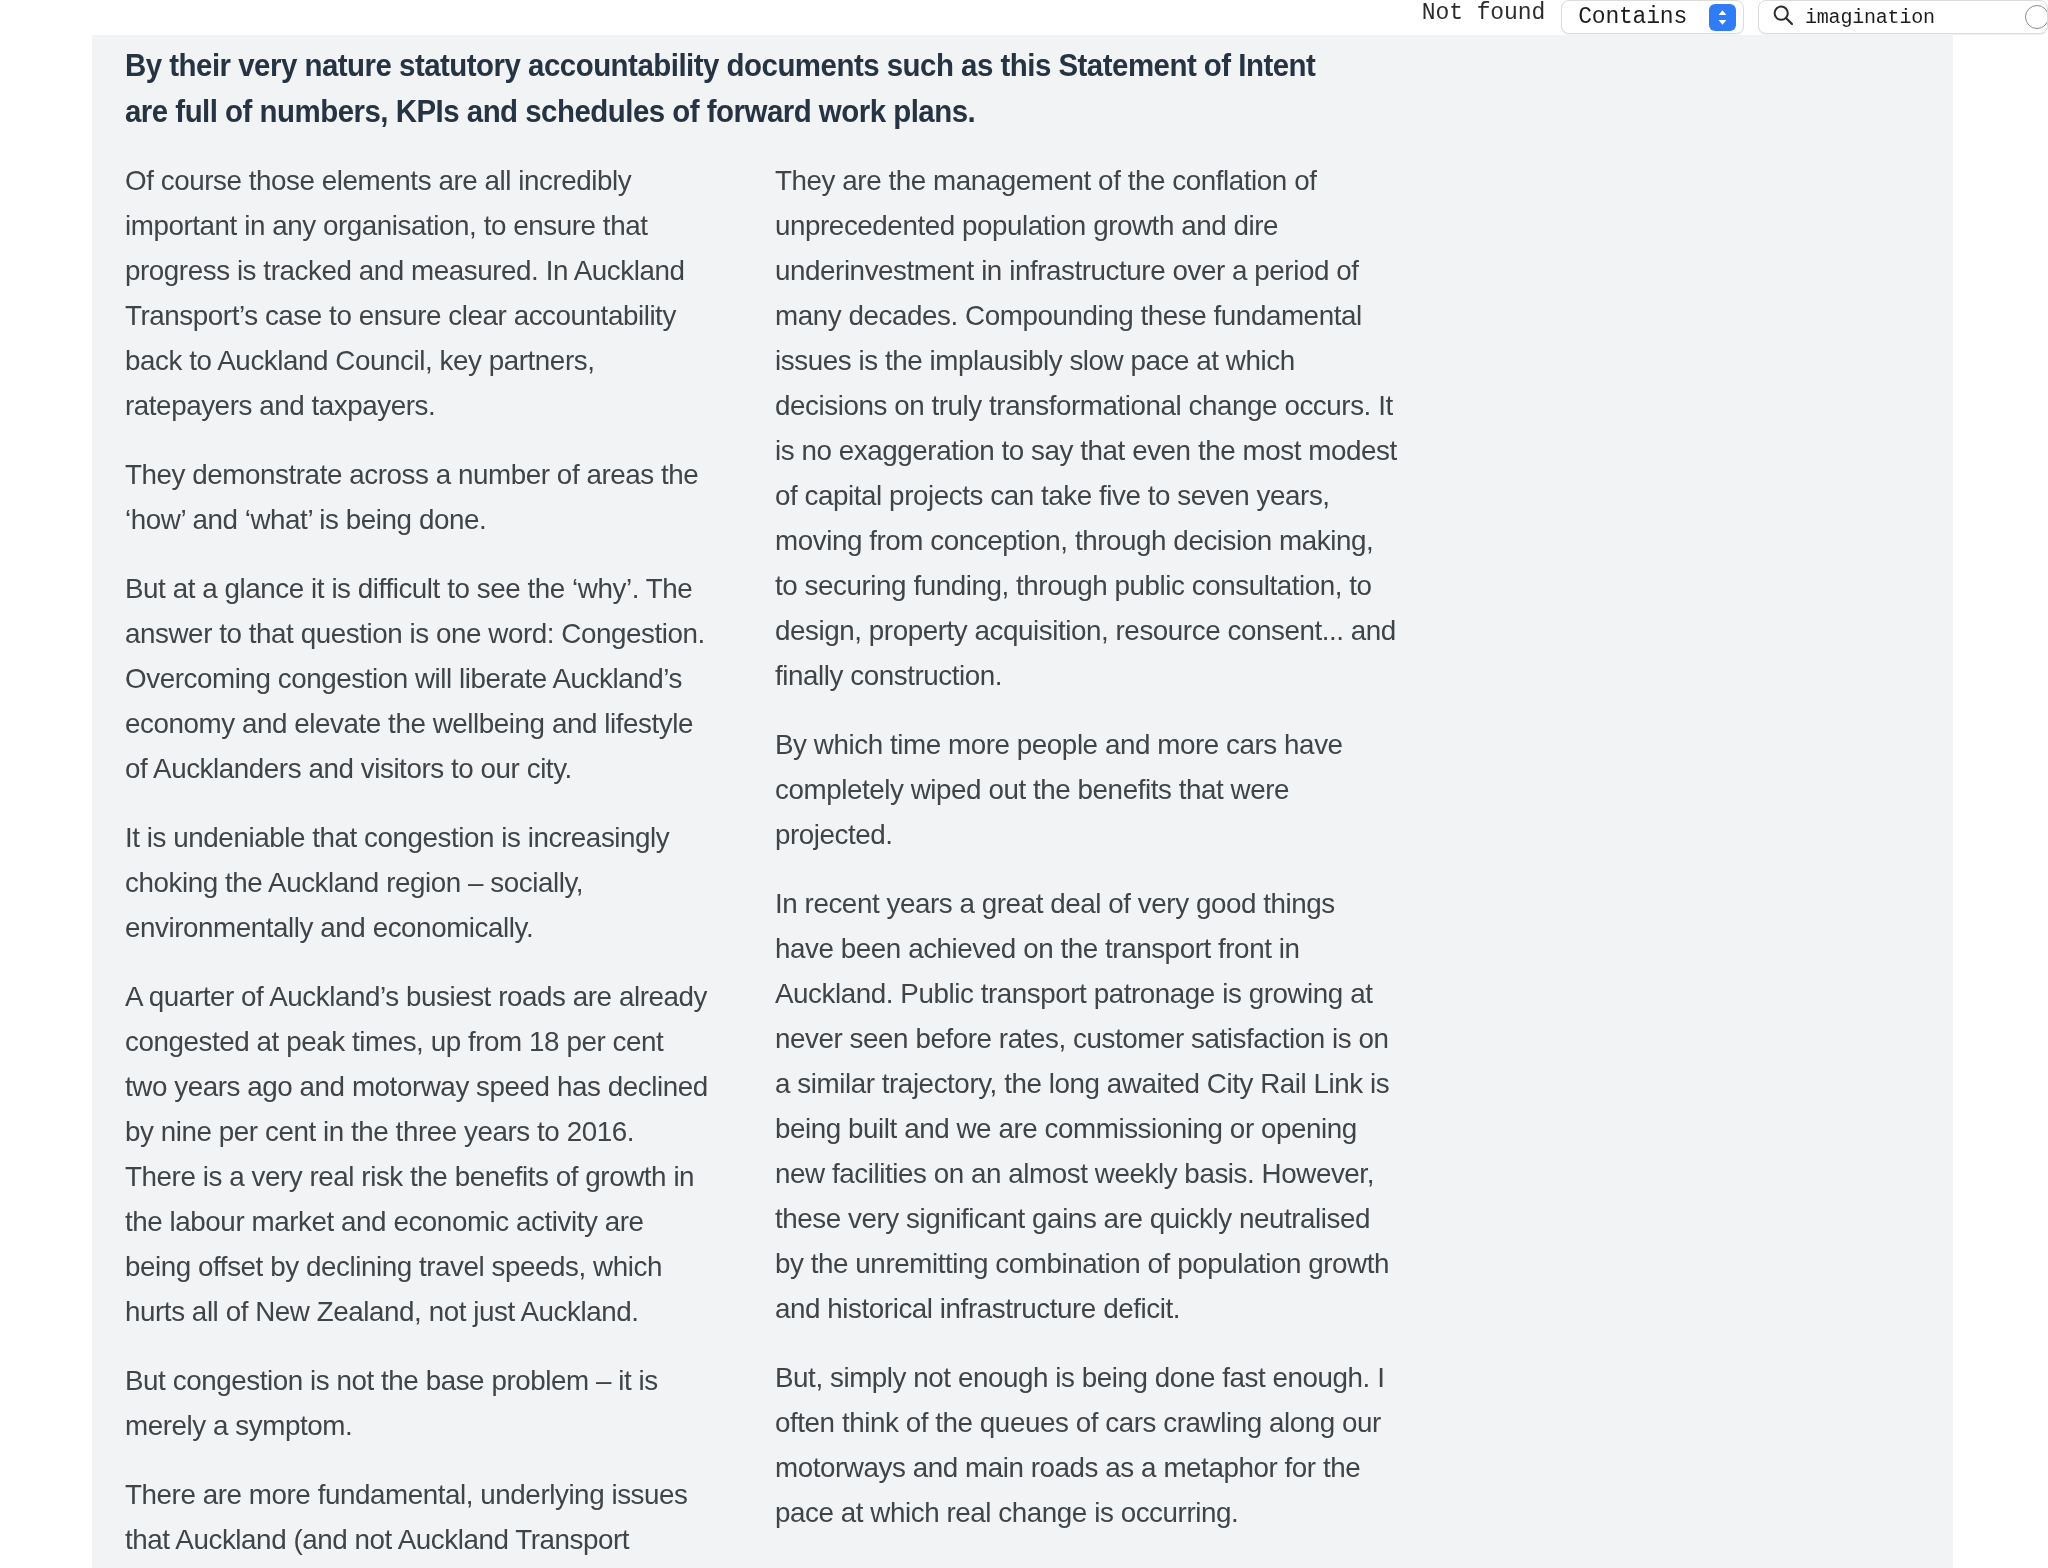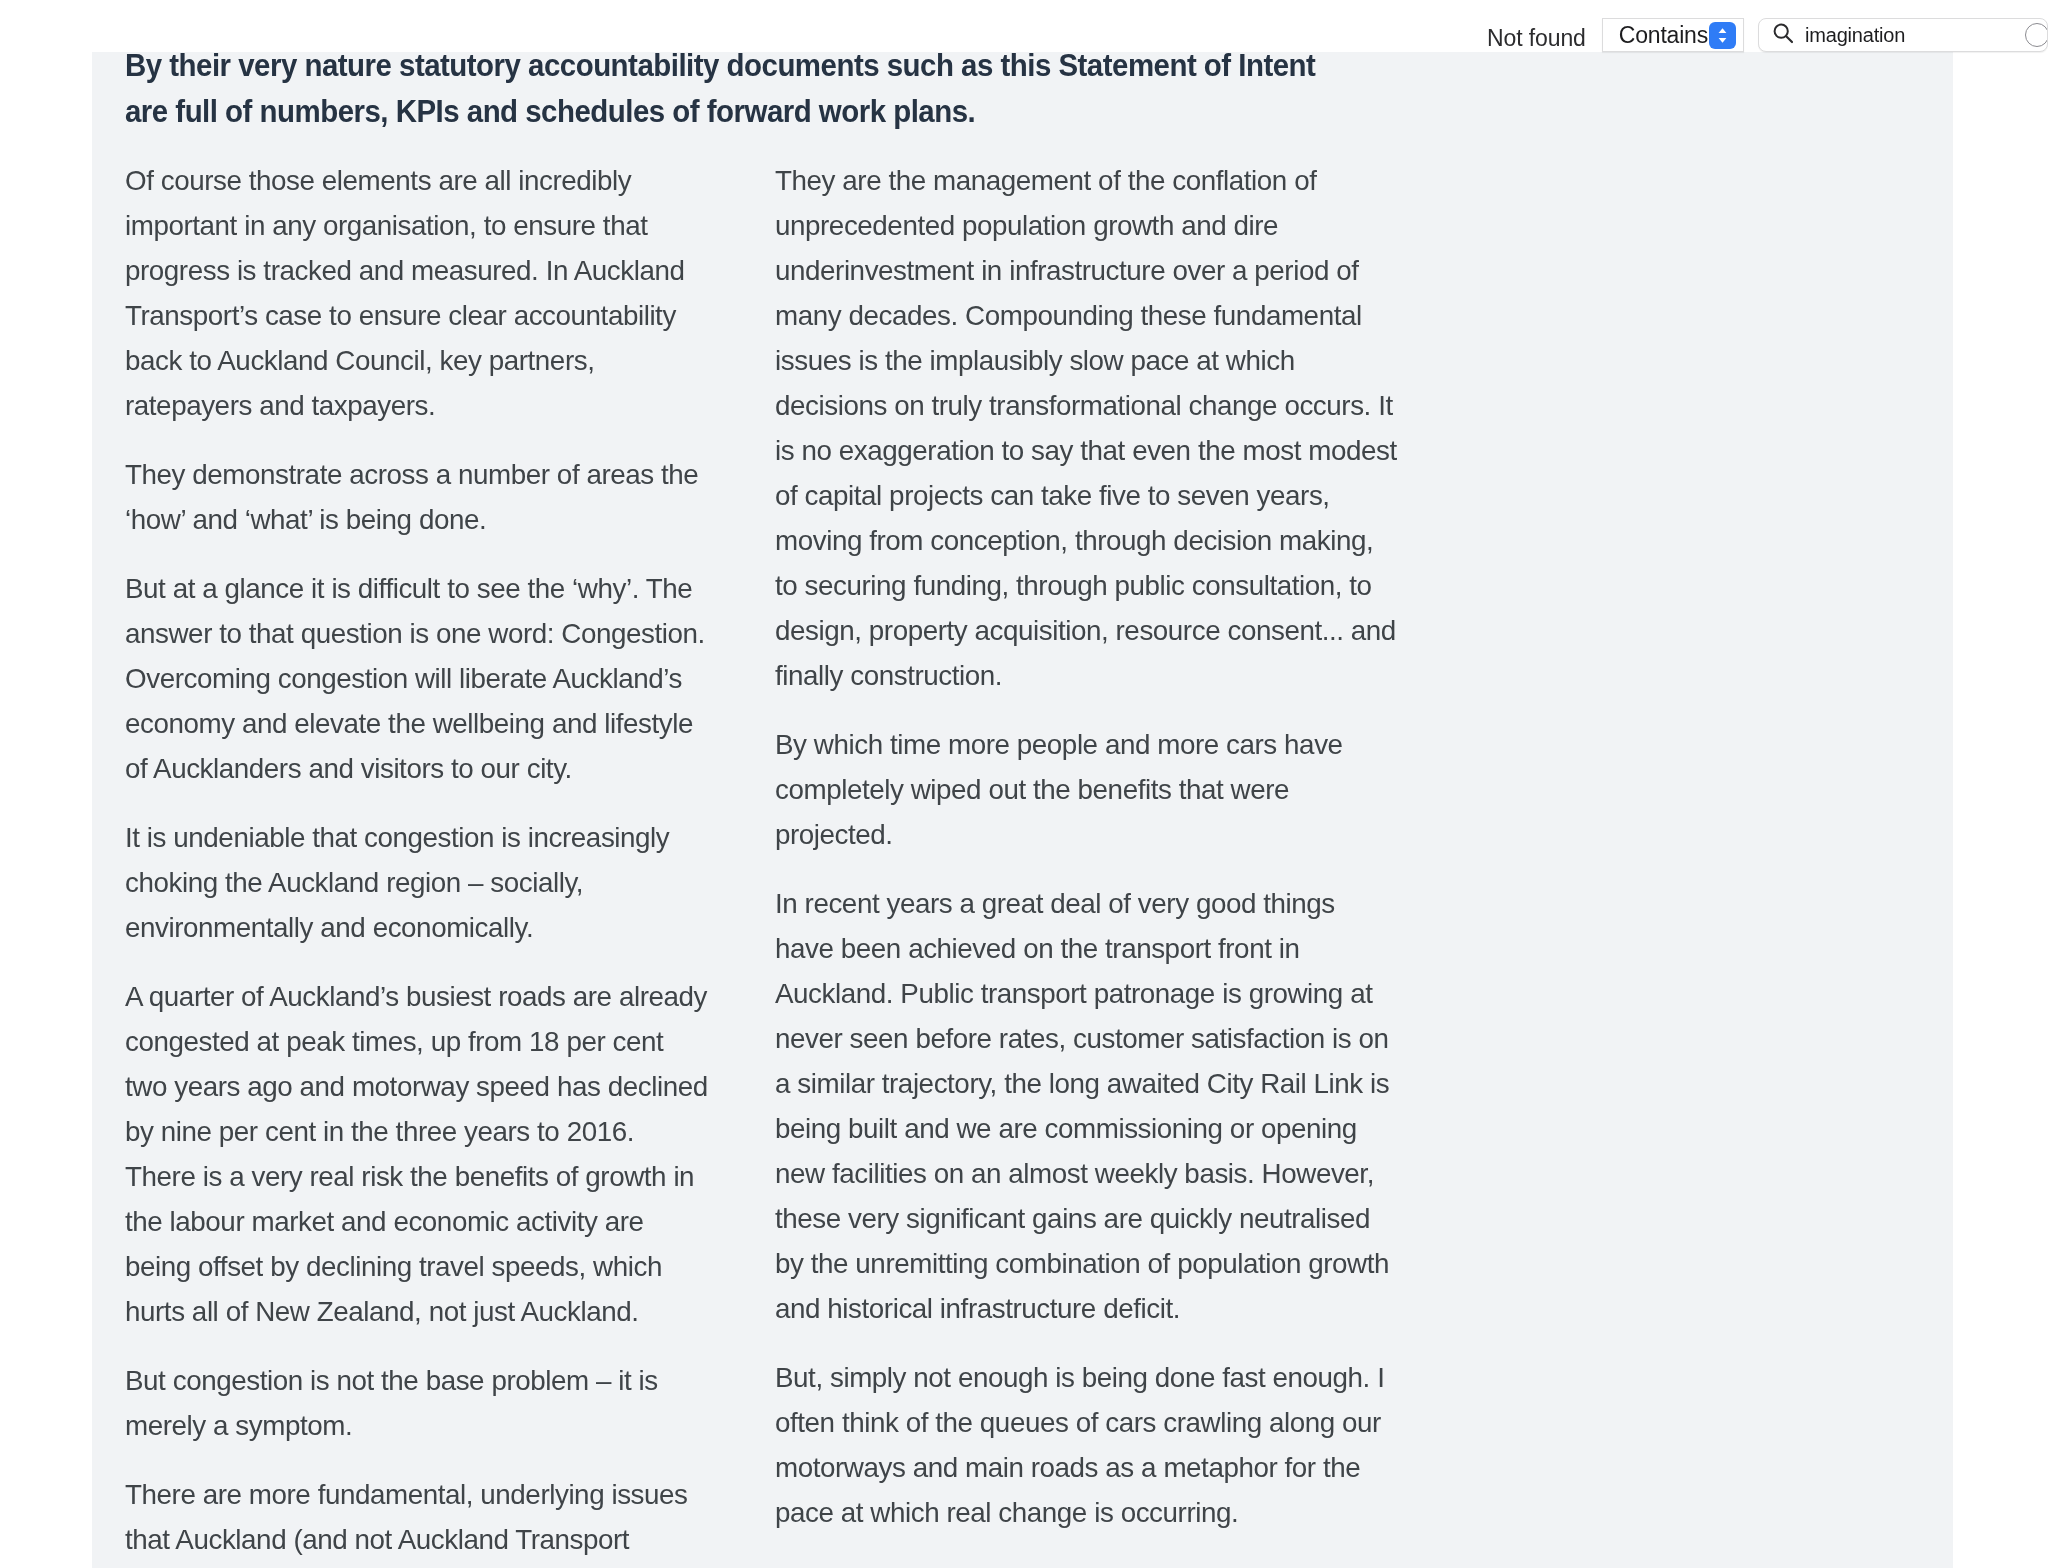--- a/index.html
+++ b/index.html
@@ -14,50 +14,51 @@
     overflow: hidden;
     position: relative;
   }
 
   
   .find-toolbar {
     position: absolute;
     top: 0;
     left: 0;
     width: 2048px;
-    height: 52px;
-    background: #ffffff;
-    display: flex;
-    align-items: flex-end;
+    height: 35px;
+    background: #ffffff;
+    display: flex;
+    align-items: flex-start;
     justify-content: flex-end;
     gap: 14px;
     padding-right: 0px;
     box-sizing: border-box;
     z-index: 20;
+    font-family: Liberation Mono, monospace;
   }
 
   .status-label {
     font-size: 23px;
     color: #2c2c2e;
     letter-spacing: -0.1px;
     white-space: nowrap;
     margin-right: 2px;
   }
 
   .match-popup {
     display: flex;
     align-items: center;
     background: #ffffff;
     border: 1px solid #dcdcdd;
-    border-radius: 0;
+    border-radius: 8px;
     height: 34px;
     box-shadow: 0 1px 1px rgba(0,0,0,0.06);
     padding: 0 7px 0 16px;
     box-sizing: border-box;
-    gap: 1px;
+    gap: 22px;
   }
   .match-popup-label {
     font-size: 23px;
     color: #1d1d1f;
     letter-spacing: -0.2px;
     white-space: nowrap;
   }
   .stepper {
     width: 27px;
     height: 27px;

